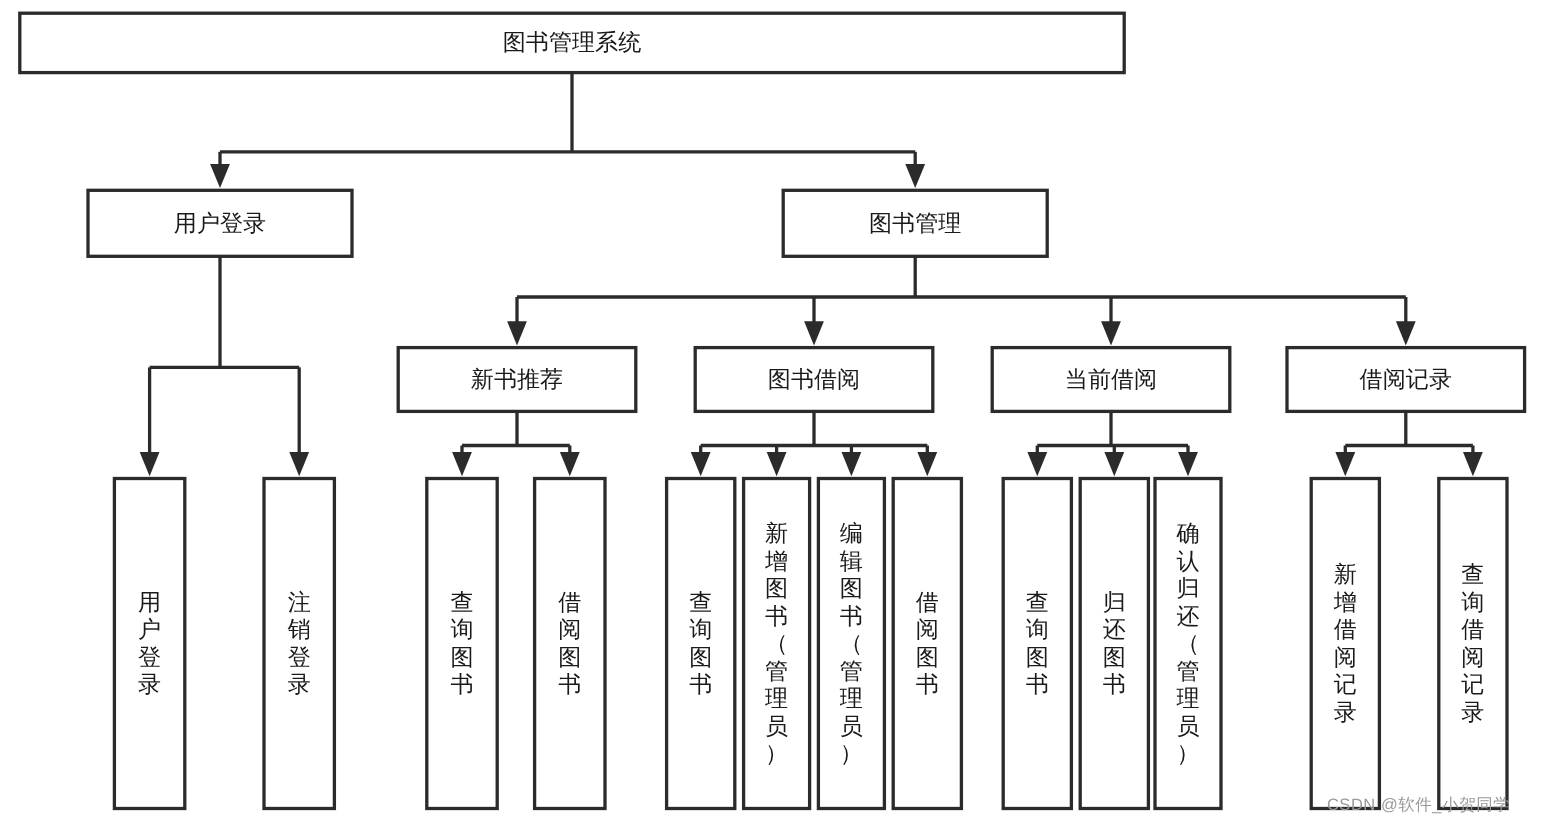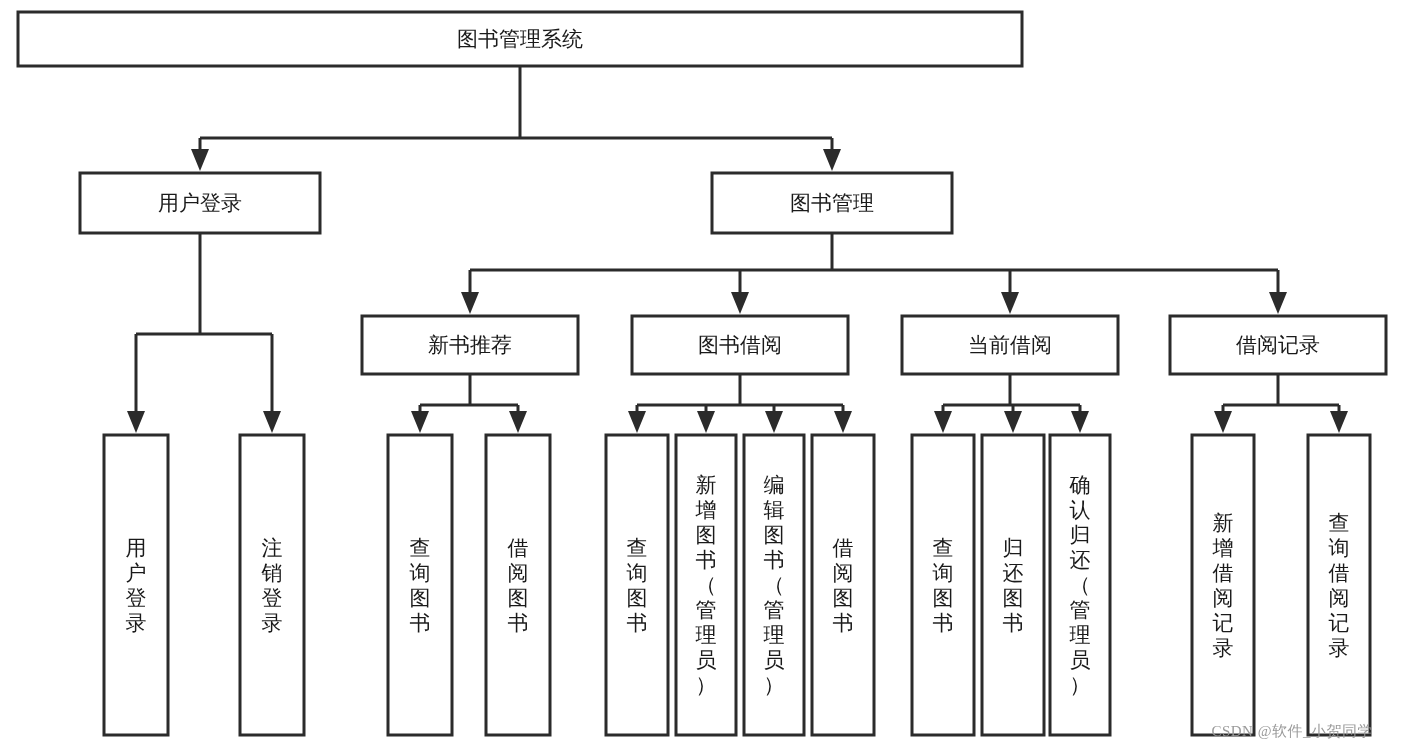--- a/index.html
+++ b/index.html
@@ -52,21 +52,21 @@
     fill: none;
   }
   .arrow-head {
     fill: #2b2b2b;
     stroke: none;
   }
   .watermark-text {
     position: absolute;
     right: 10px;
     bottom: 6px;
-    font-family: Liberation Serif, serif;
+    font-family: Liberation Sans, sans-serif;
     font-size: 15px;
     color: #9a9a9a;
     letter-spacing: 0.5px;
     white-space: nowrap;
     user-select: none;
   }
 </style>
 </head>
 <body>
 

